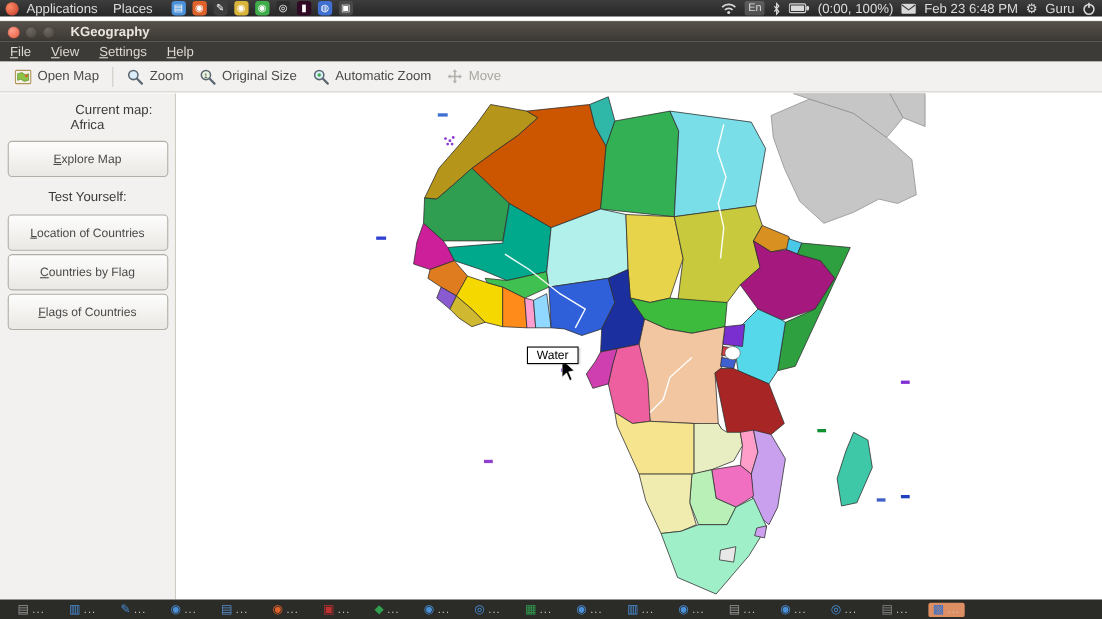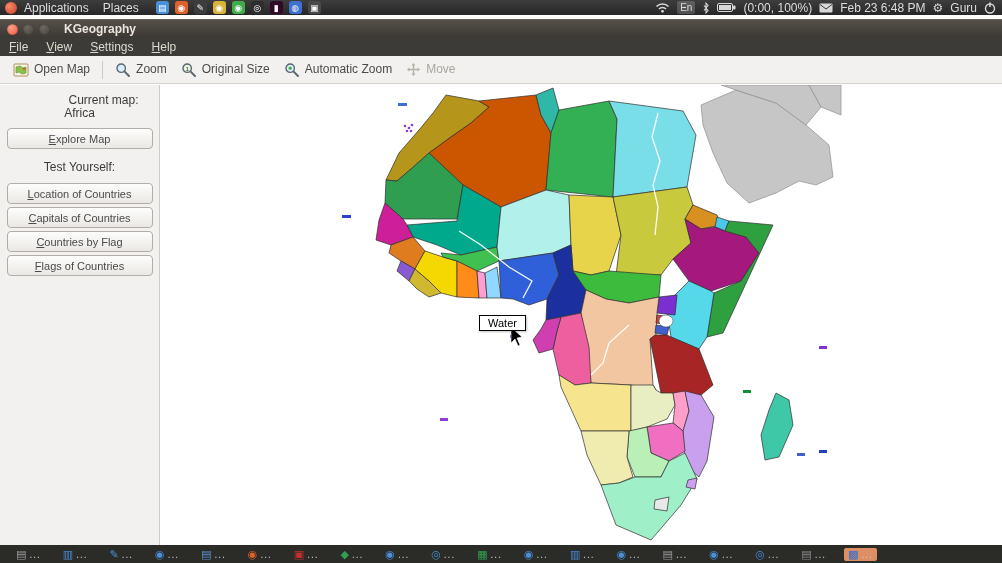--- a/index.html
+++ b/index.html
@@ -40,21 +40,21 @@
   .tbtn{display:flex;align-items:flex-start;gap:5px;padding:3px 7px;border-radius:3px;}
   .tsep{width:1px;height:18px;background:#cfccc6;margin:0 5px;}
   .tbtn.disabled{color:#aaa79f;}
 
   
   .sidebar{position:absolute;top:85px;left:0;width:160px;bottom:18px;background:#f2f1ef;
            border-right:1px solid #cfccc6;box-sizing:border-box;text-align:center;
            font-size:12px;color:#3a3a3a;padding-top:9px;}
   .cm-label{line-height:13px;padding-left:48px;}
   .cm-value{line-height:13px;font-weight:normal;margin-bottom:8px;}
-  .side-btn{display:block;width:146px;margin:0 auto 3px;height:21px;
+  .side-btn{display:block;width:146px;margin:0 auto 3px;height:33px;
             background:linear-gradient(#fdfdfc,#eae8e4);border:1px solid #b2aea7;border-radius:4px;
             font-size:11px;color:#4a4a4a;font-family:"Liberation Sans",sans-serif;white-space:nowrap;}
   .side-btn.explore{margin-bottom:11px;}
   .ty-label{margin-bottom:9px;}
 
   
   .maparea{position:absolute;top:85px;left:161px;right:0;bottom:18px;background:#ffffff;}
   .maparea svg{position:absolute;top:0;left:0;}
   .cty{stroke:#2e2e2e;stroke-width:0.7;}
   .gray{stroke:#8f8f8f;stroke-width:0.7;}
@@ -192,21 +192,20 @@
     <span>Move</span>
   </span>
 </div>
 
 <div class="sidebar">
   <div class="cm-label">Current map:</div>
   <div class="cm-value">Africa</div>
   <button class="side-btn explore u">Explore Map</button>
   <div class="ty-label">Test Yourself:</div>
   <button class="side-btn u">Location of Countries</button>
-  <button class="side-btn u">Capitals of Countries</button>
   <button class="side-btn u">Countries by Flag</button>
   <button class="side-btn u">Flags of Countries</button>
 </div>
 
 <div class="maparea">
   <svg width="841" height="460" viewBox="0 0 841 460">
 
     <polygon class="gray" points="540,20 575,5 615,18 645,40 668,60 672,92 655,100 638,96 615,108 588,118 566,98 552,68 542,40" fill="#c6c6c6"></polygon>
     <polygon class="gray" points="560,0 648,0 660,22 645,40 615,18 575,5" fill="#c6c6c6"></polygon>
     <polygon class="gray" points="648,0 680,0 680,30 660,22" fill="#c6c6c6"></polygon>

